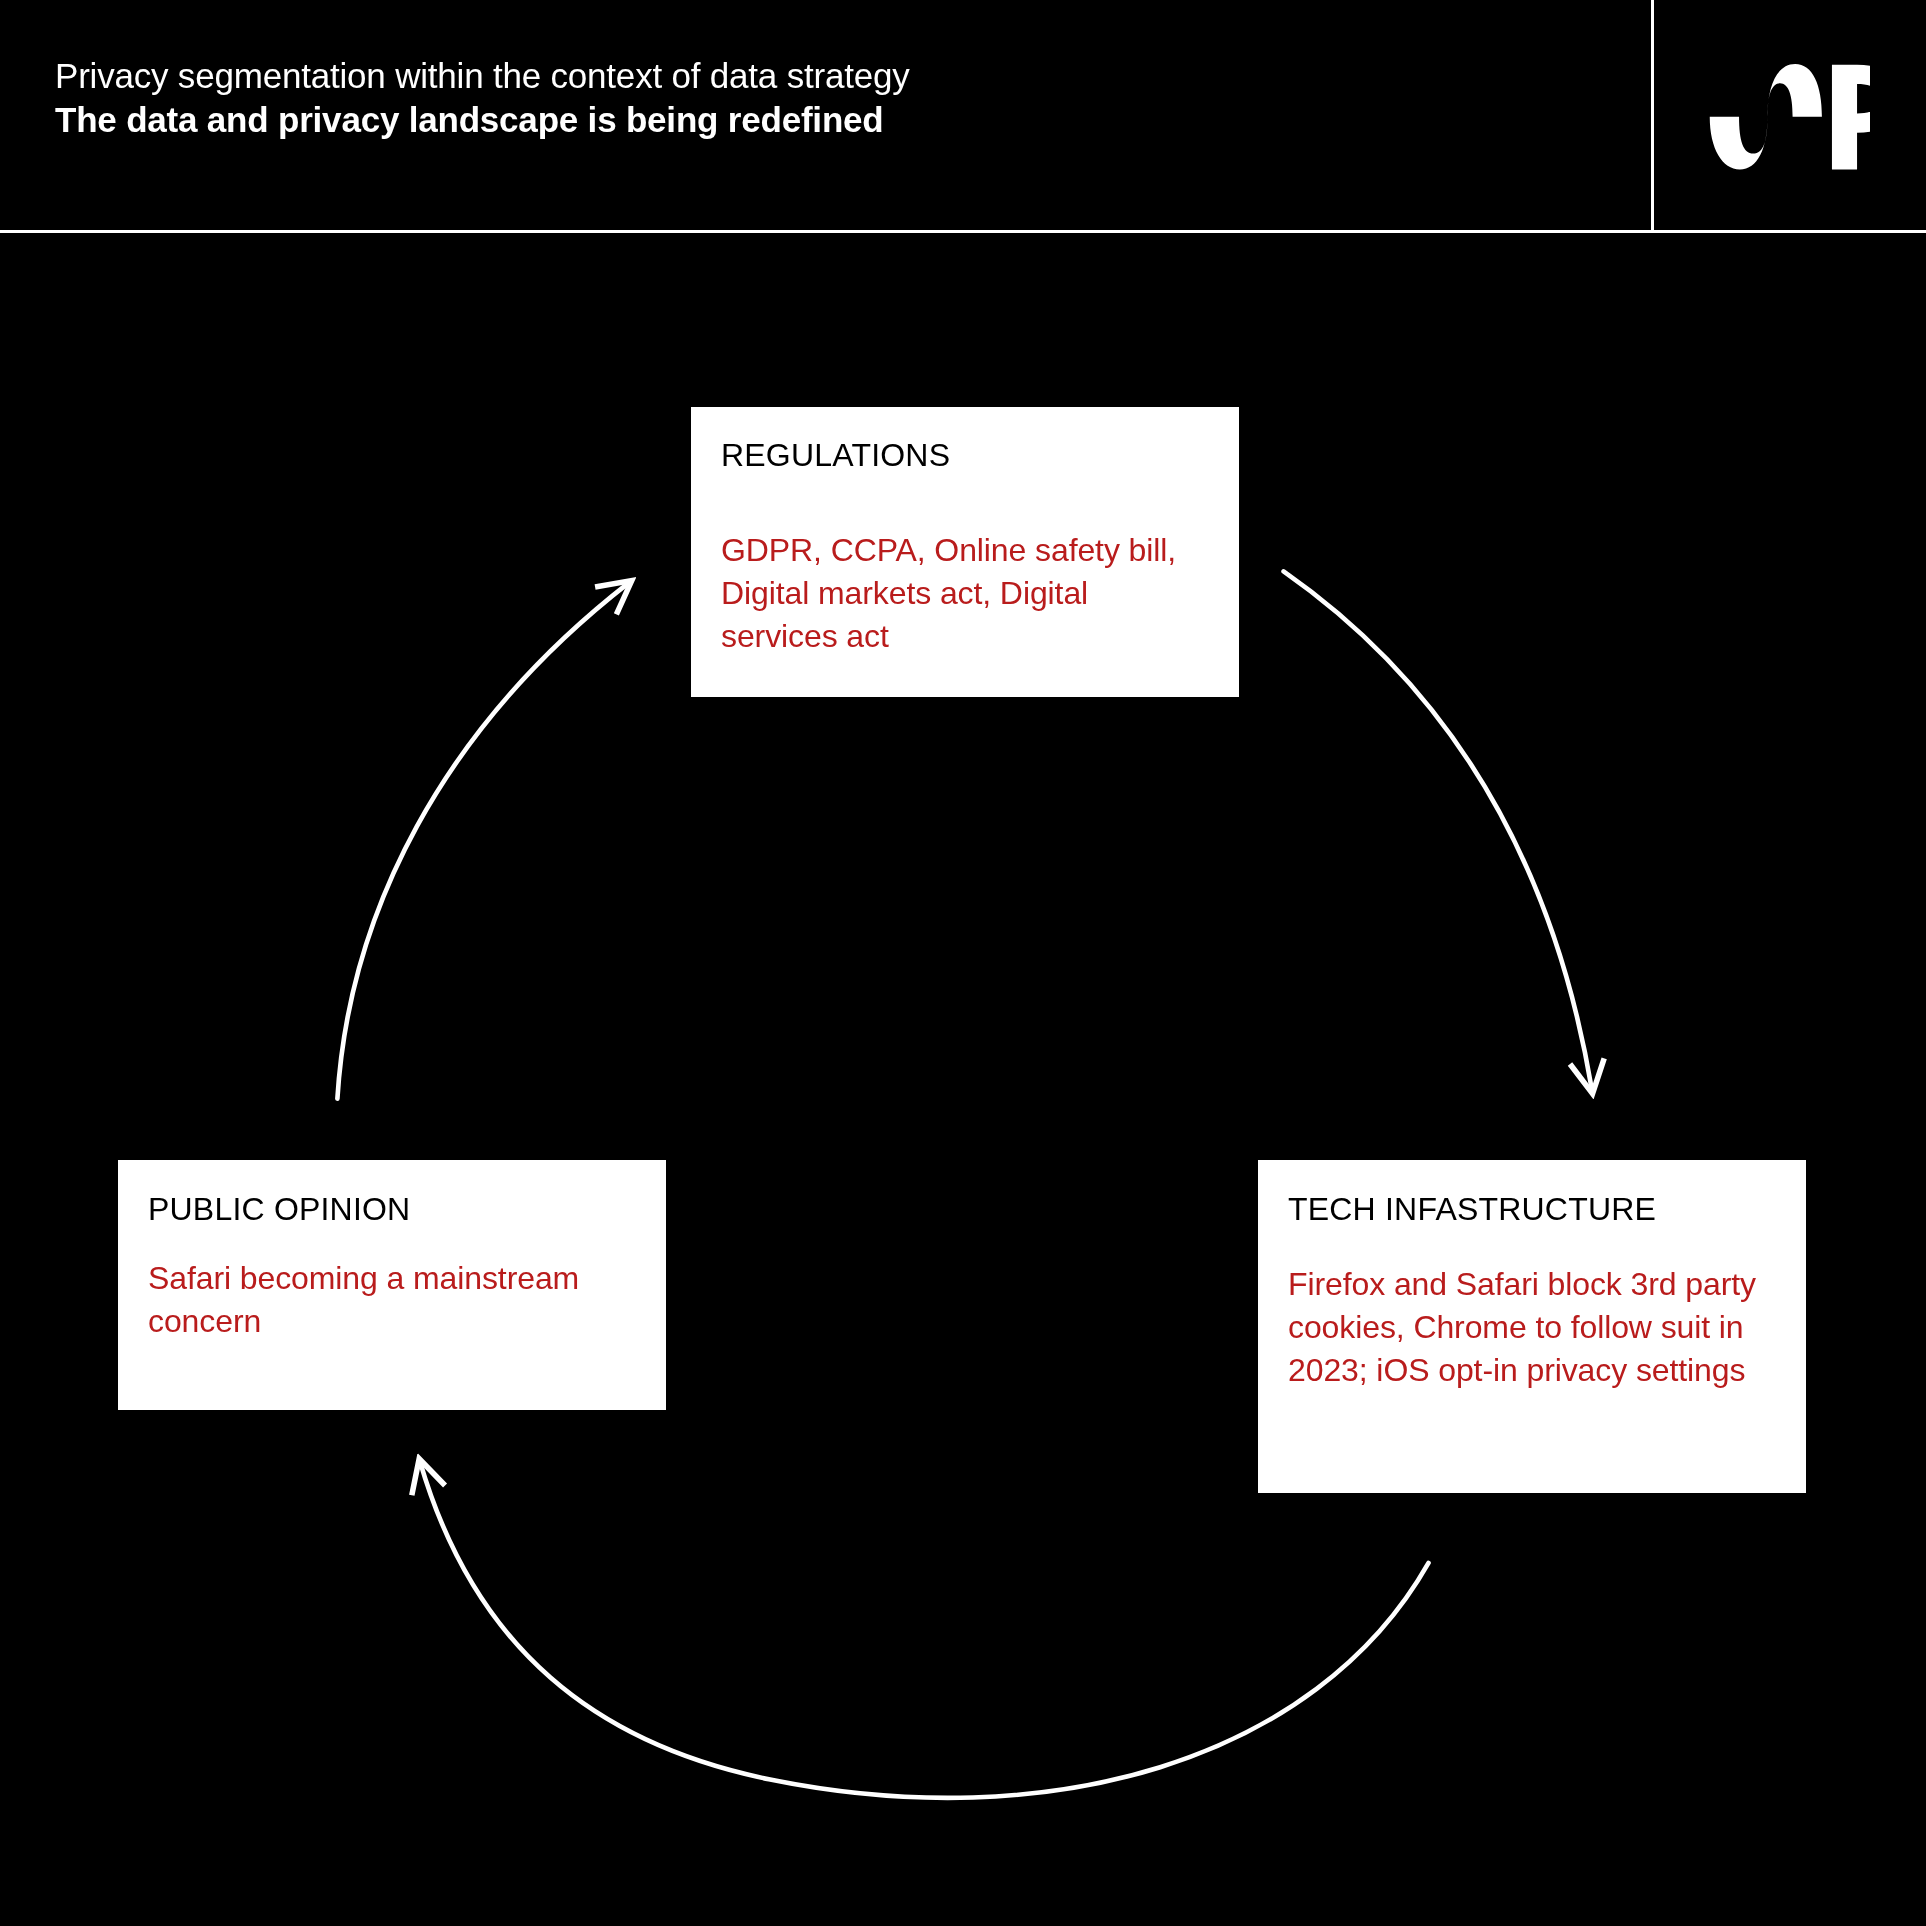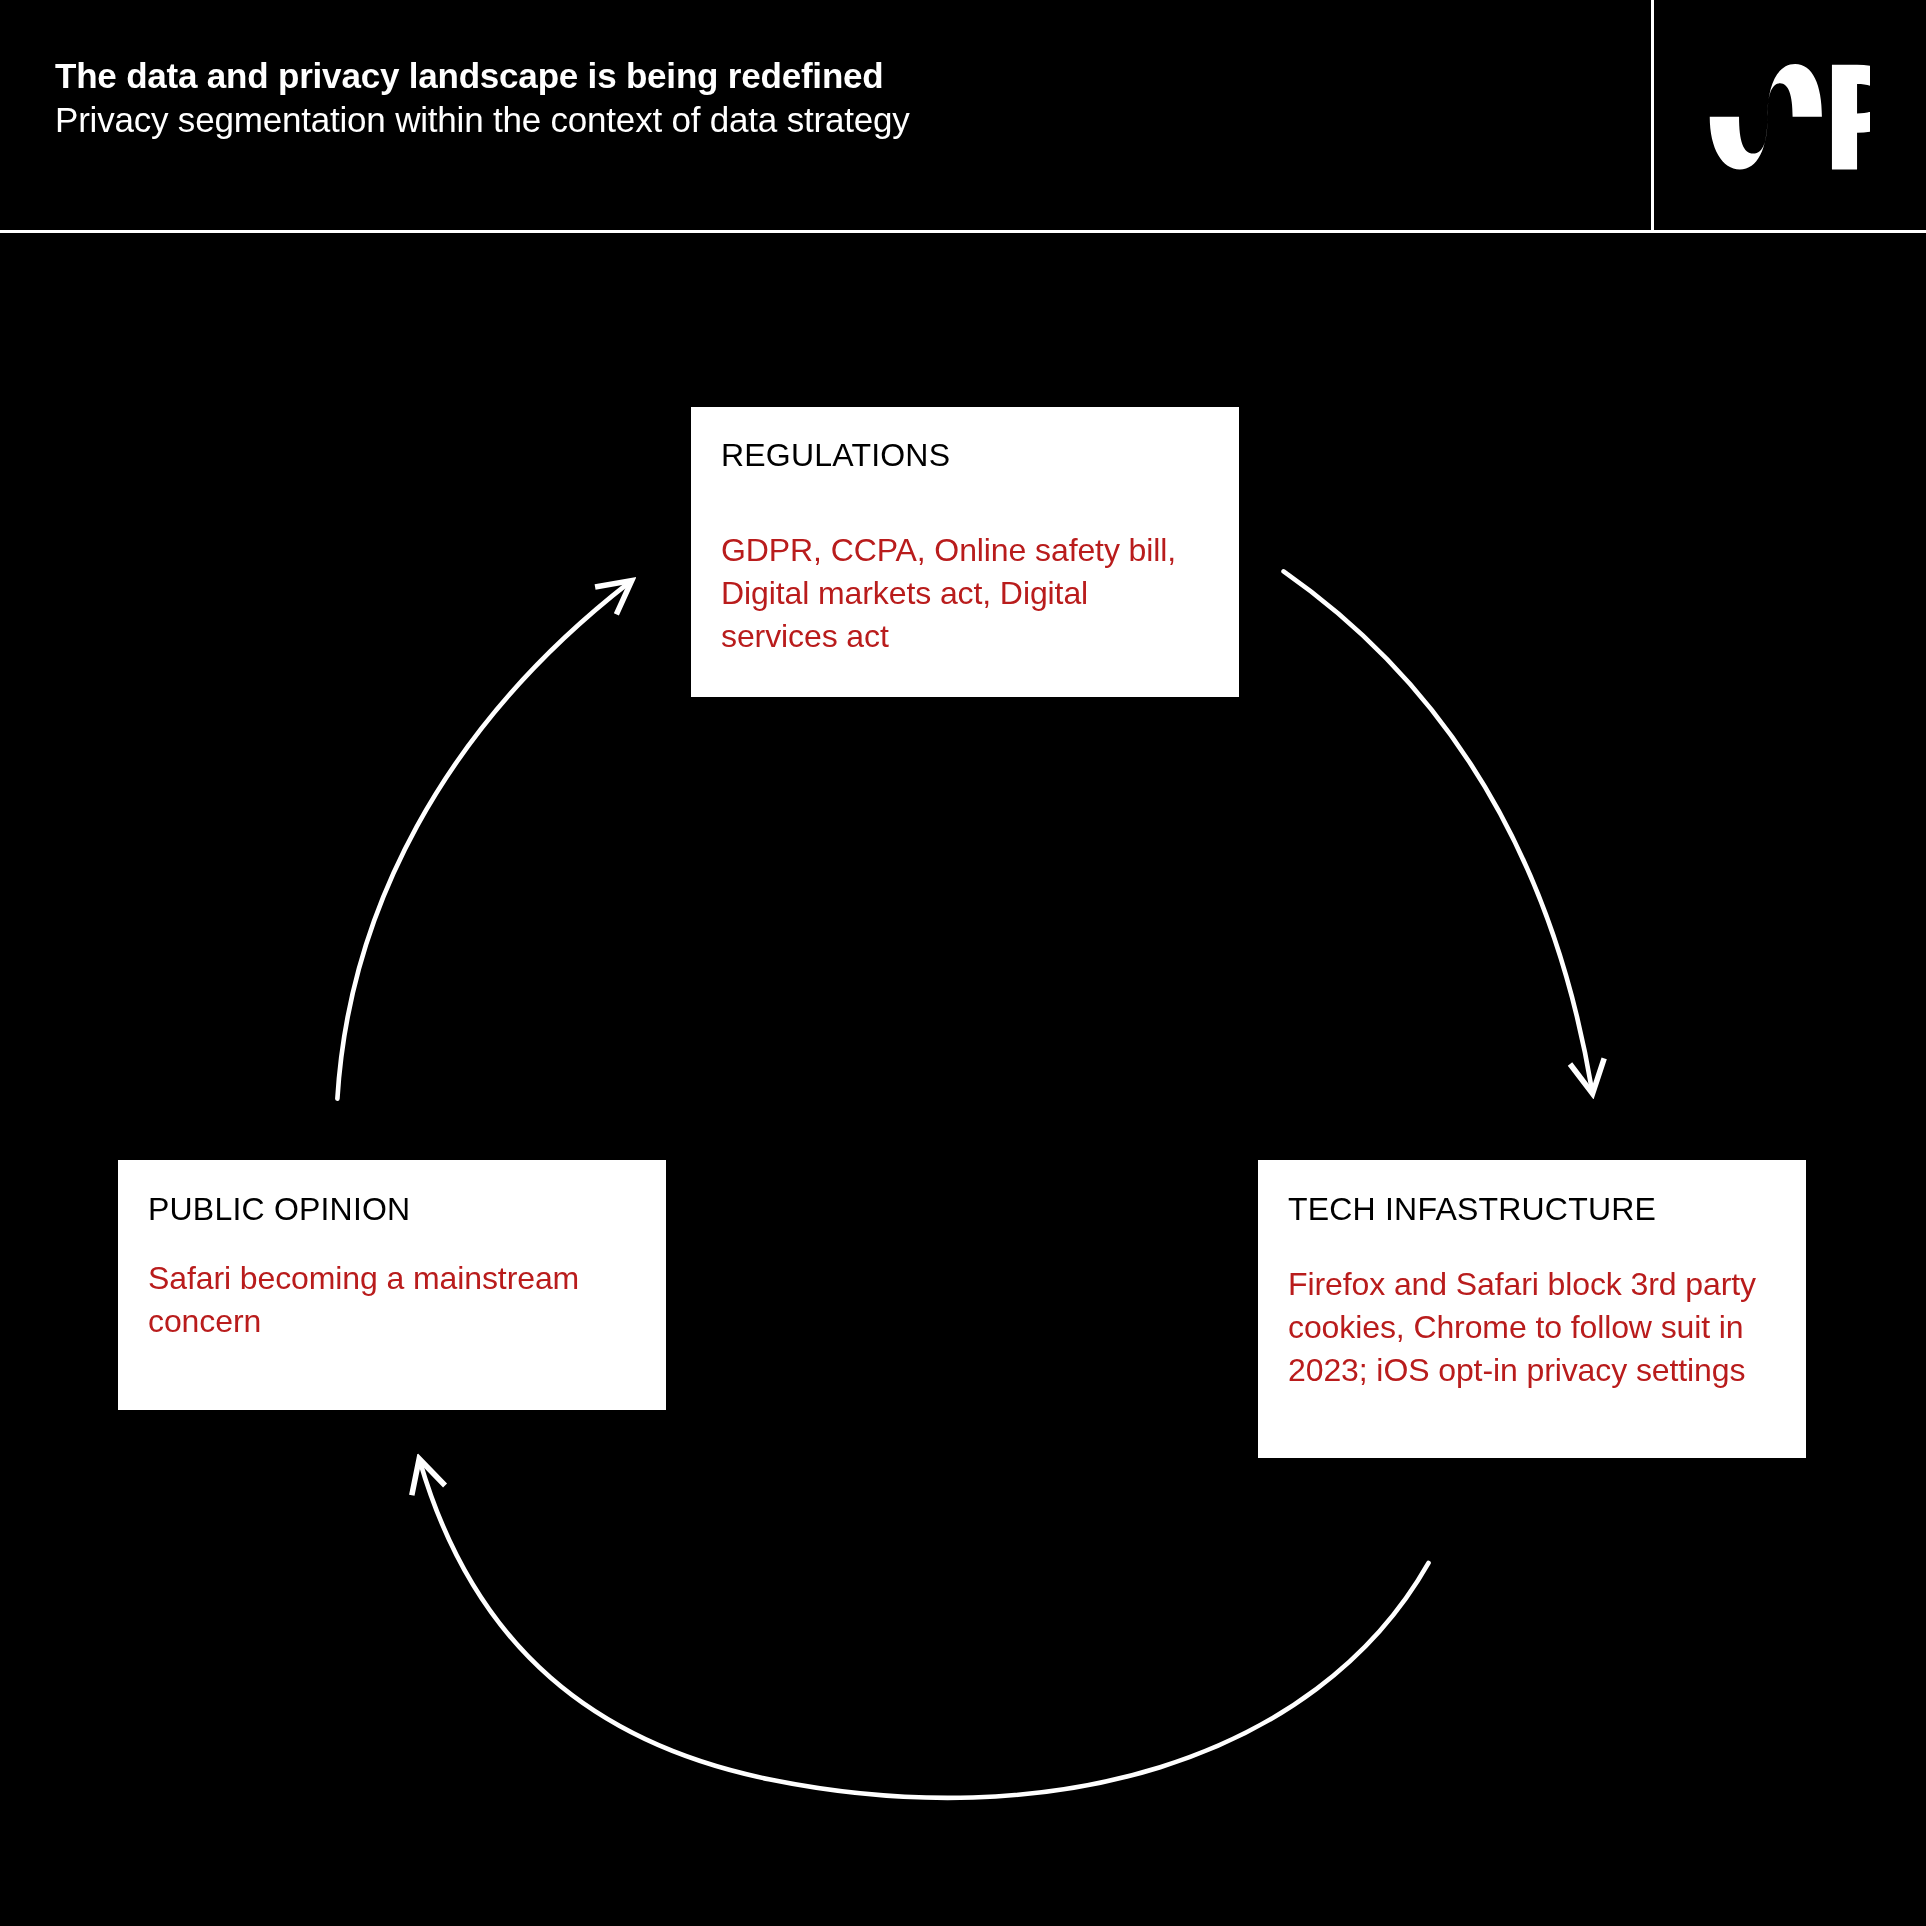--- a/index.html
+++ b/index.html
@@ -127,34 +127,34 @@
     height: 250px;
   }
   #box-public-opinion .node-title { position: absolute; left: 30px; top: 33px; }
   #box-public-opinion .node-body  { position: absolute; left: 30px; top: 97px; width: 483px; }
 
   
   #box-tech {
     left: 1258px;
     top: 927px;
     width: 548px;
-    height: 298px;
+    height: 333px;
   }
   #box-tech .node-title { position: absolute; left: 30px; top: 33px; }
   #box-tech .node-body  { position: absolute; left: 30px; top: 103px; width: 496px; }
 </style>
 </head>
 <body>
 
 <div id="stage">
 
   <div id="header">
     <div id="title-block">
+      <div id="title-sub">Privacy segmentation within the context of data strategy</div>
       <div id="title-main">The data and privacy landscape is being redefined</div>
-      <div id="title-sub">Privacy segmentation within the context of data strategy</div>
     </div>
 
     <div id="logo">
       <svg viewBox="0 0 390 270" width="164" height="113" aria-hidden="true">
 
         <path d="M 8 138
                  L 78 138
                  C 78 196 88 226 112 226
                  C 136 226 146 196 146 138
                  C 146 62 170 12 212 12

